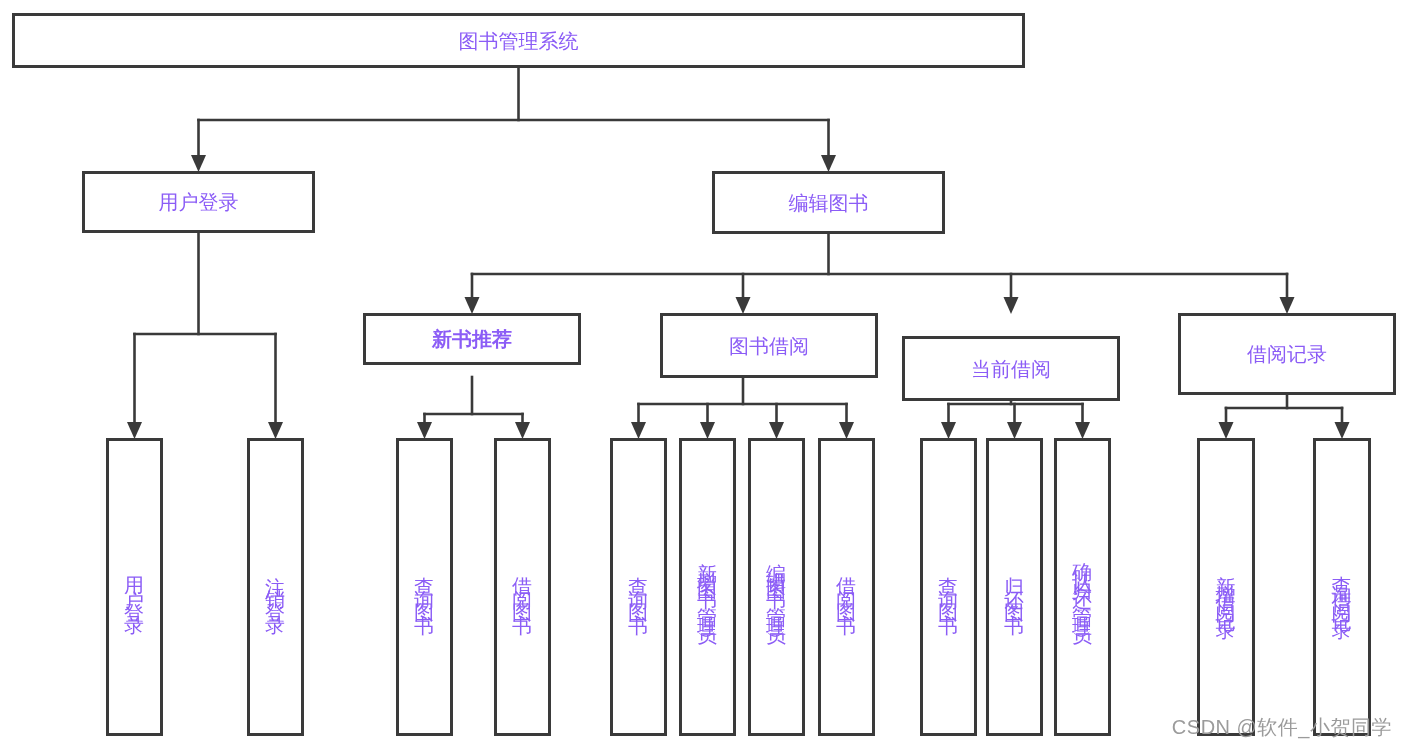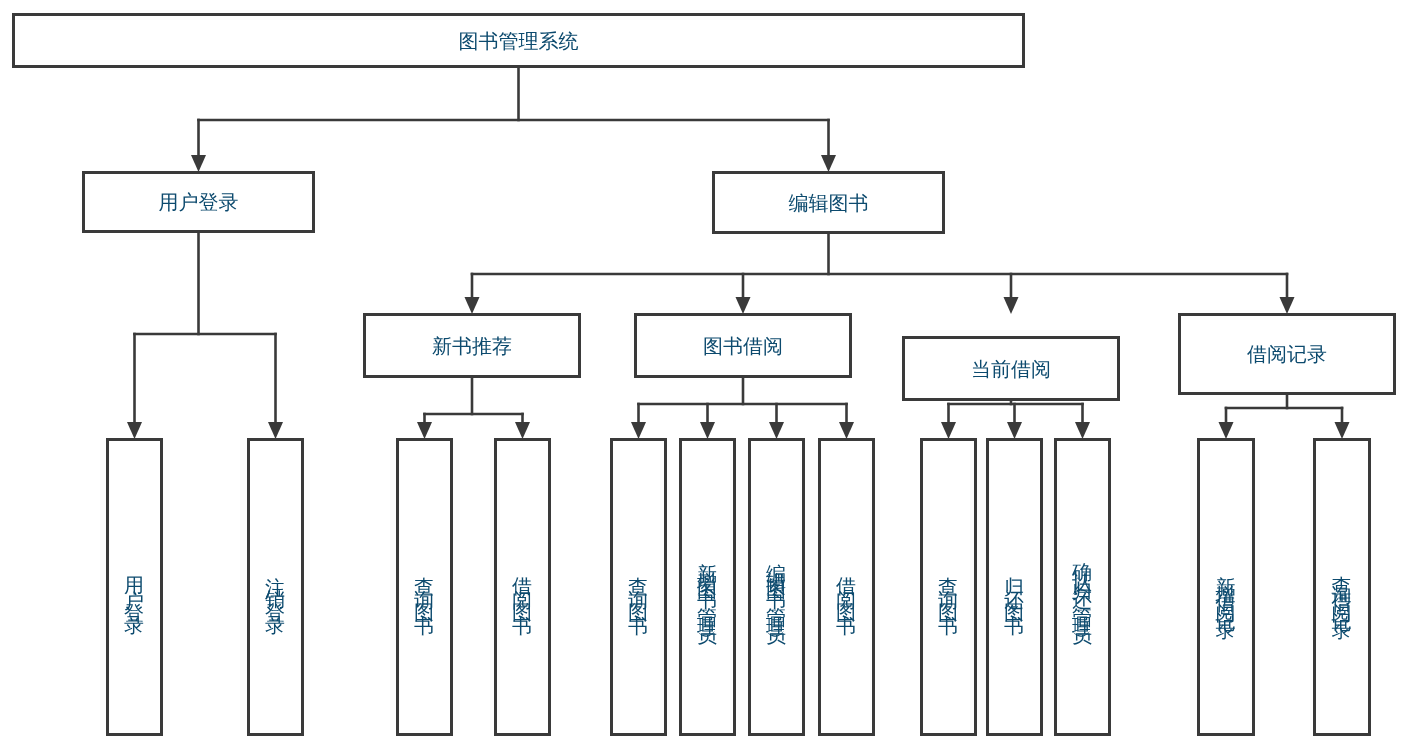--- a/index.html
+++ b/index.html
@@ -24,21 +24,21 @@
   }
   .node {
     position: absolute;
     box-sizing: border-box;
     background: #ffffff;
     border: 3px solid #3a3a3a;
     display: flex;
     align-items: center;
     justify-content: center;
     z-index: 2;
-    color: #0c4a6e;
+    color: #8b5cf6;
     font-size: 20px;
     line-height: 1;
   }
   .node .lbl { white-space: nowrap; }
   .node-v .lbl {
     writing-mode: vertical-lr;
     text-orientation: mixed;
     white-space: normal;
   }
   #watermark {
@@ -103,39 +103,40 @@
       <polygon points="1007,422 1022,422 1014.5,439" fill="#3a3a3a"></polygon>
       <line x1="1082.5" y1="404" x2="1082.5" y2="430" stroke="#3a3a3a" stroke-width="2.6" stroke-linecap="square"></line>
       <polygon points="1075,422 1090,422 1082.5,439" fill="#3a3a3a"></polygon>
       <line x1="1287" y1="377" x2="1287" y2="408" stroke="#3a3a3a" stroke-width="2.6" stroke-linecap="square"></line>
       <line x1="1226" y1="408" x2="1342" y2="408" stroke="#3a3a3a" stroke-width="2.6" stroke-linecap="square"></line>
       <line x1="1226" y1="408" x2="1226" y2="430" stroke="#3a3a3a" stroke-width="2.6" stroke-linecap="square"></line>
       <polygon points="1218.5,422 1233.5,422 1226,439" fill="#3a3a3a"></polygon>
       <line x1="1342" y1="408" x2="1342" y2="430" stroke="#3a3a3a" stroke-width="2.6" stroke-linecap="square"></line>
       <polygon points="1334.5,422 1349.5,422 1342,439" fill="#3a3a3a"></polygon>
     </svg>
+  <div id="watermark" style="color: rgb(155, 155, 155);">CSDN @软件_小贺同学</div>
 <div class="node" style="left: 12px; top: 13px; width: 1013px; height: 55px;">
       <span class="lbl">图书管理系统</span>
     </div>
     <div class="node" style="left: 82px; top: 171px; width: 233px; height: 62px;">
       <span class="lbl">用户登录</span>
     </div>
     <div class="node" style="left: 712px; top: 171px; width: 233px; height: 63px;">
       <span class="lbl">编辑图书</span>
     </div>
     <div class="node node-v" style="left: 106px; top: 438px; width: 57px; height: 298px;">
       <span class="lbl" style="letter-spacing: 13px;">用户登录</span>
     </div>
     <div class="node node-v" style="left: 247px; top: 438px; width: 57px; height: 298px;">
       <span class="lbl" style="letter-spacing: 13px;">注销登录</span>
     </div>
-    <div class="node" style="left: 363px; top: 313px; width: 218px; height: 65px;">
+    <div class="node" style="left: 363px; top: 313px; width: 218px; height: 52px; font-weight: bold;">
       <span class="lbl">新书推荐</span>
     </div>
-    <div class="node" style="left: 634px; top: 313px; width: 218px; height: 65px;">
+    <div class="node" style="left: 660px; top: 313px; width: 218px; height: 65px;">
       <span class="lbl">图书借阅</span>
     </div>
     <div class="node" style="left: 902px; top: 313px; width: 218px; height: 65px; margin-top: 23px;">
       <span class="lbl">当前借阅</span>
     </div>
     <div class="node" style="left: 1178px; top: 313px; width: 218px; height: 82px;">
       <span class="lbl">借阅记录</span>
     </div>
     <div class="node node-v" style="left: 396px; top: 438px; width: 57px; height: 298px;">
       <span class="lbl" style="letter-spacing: 13px;">查询图书</span>

